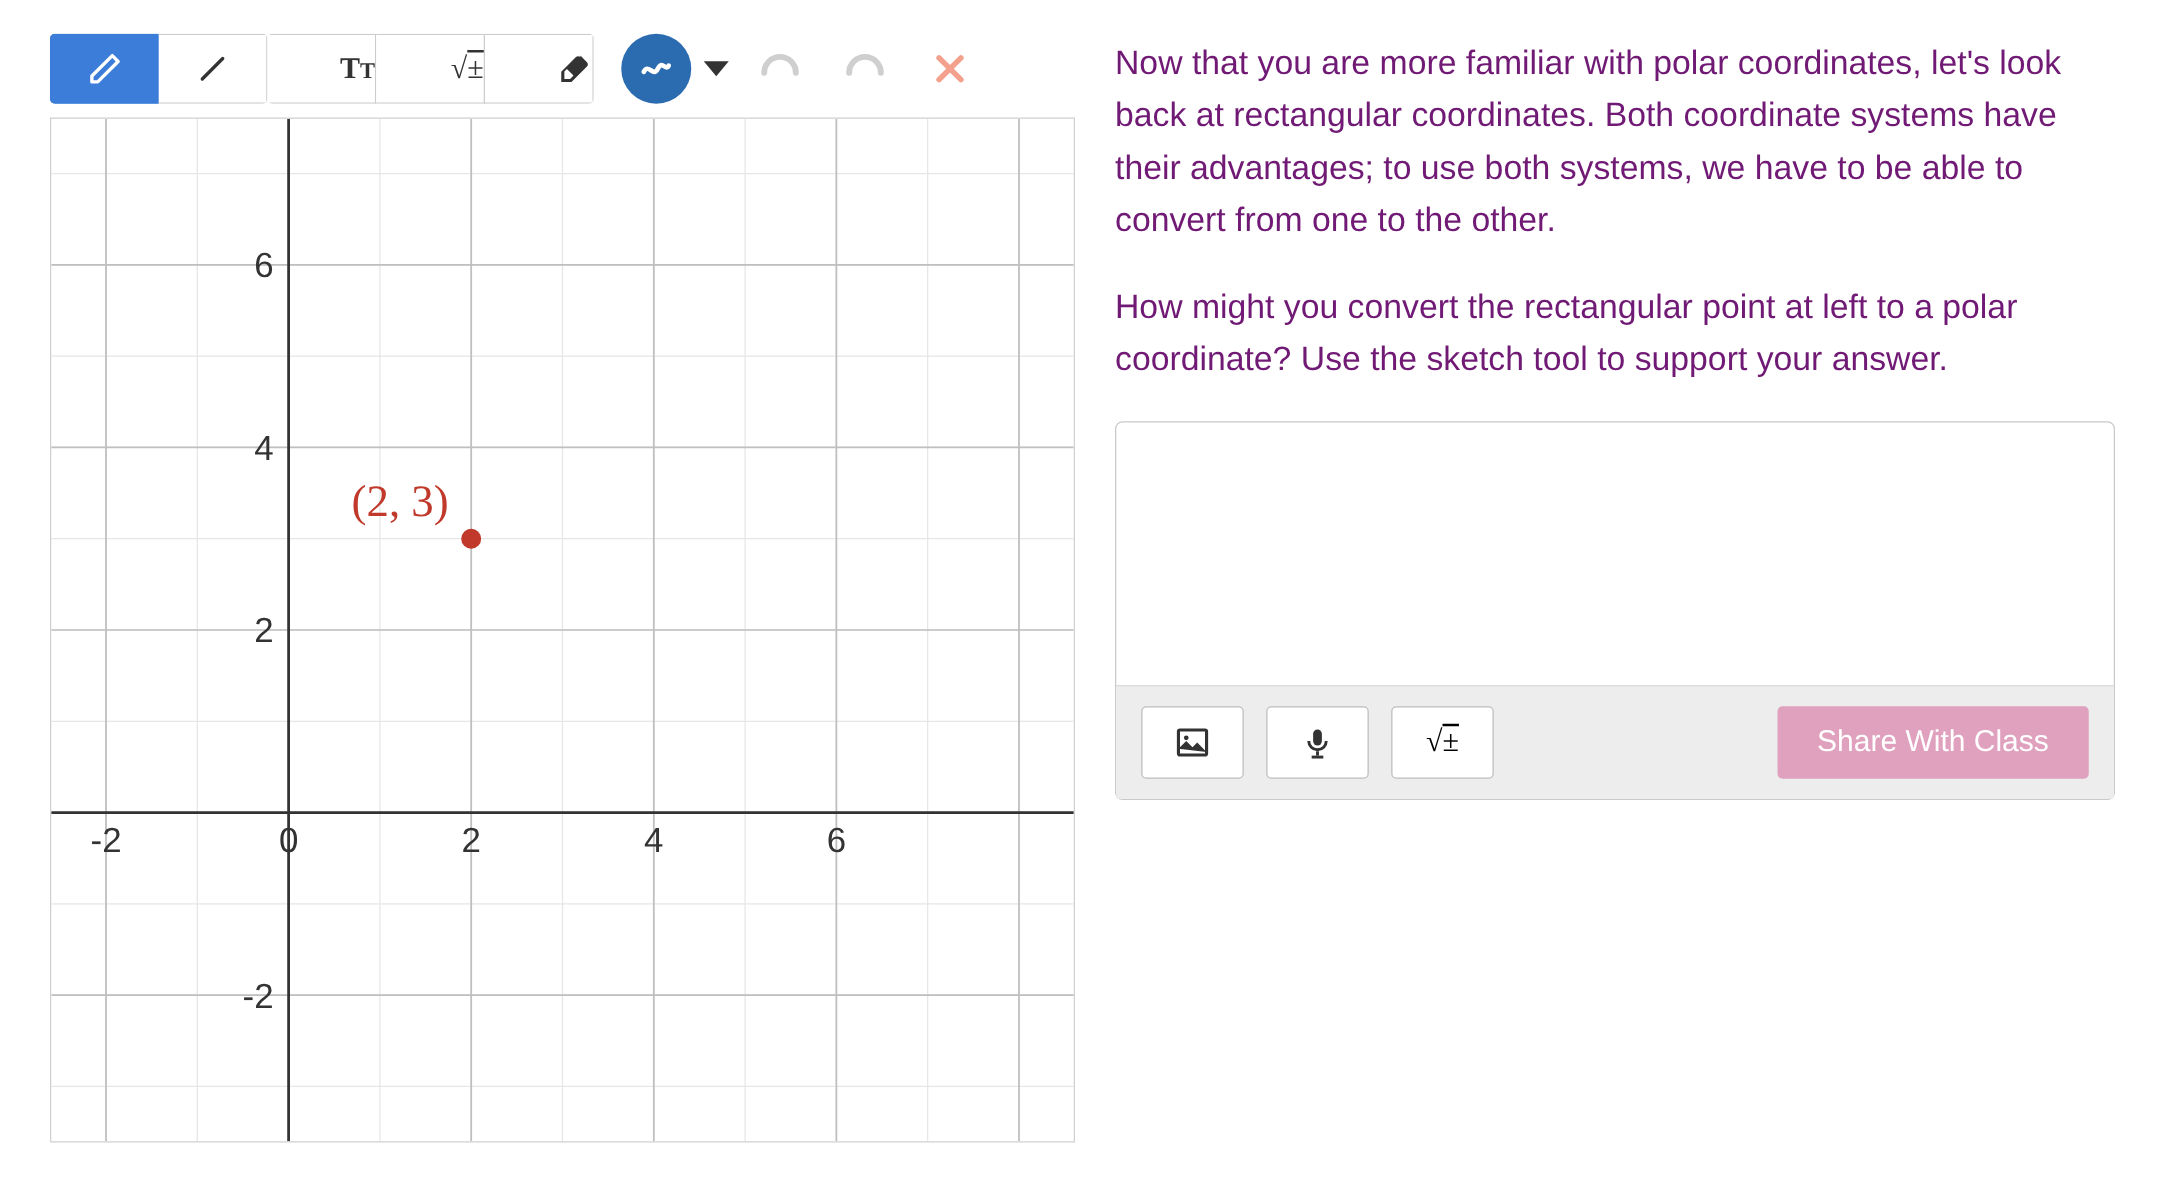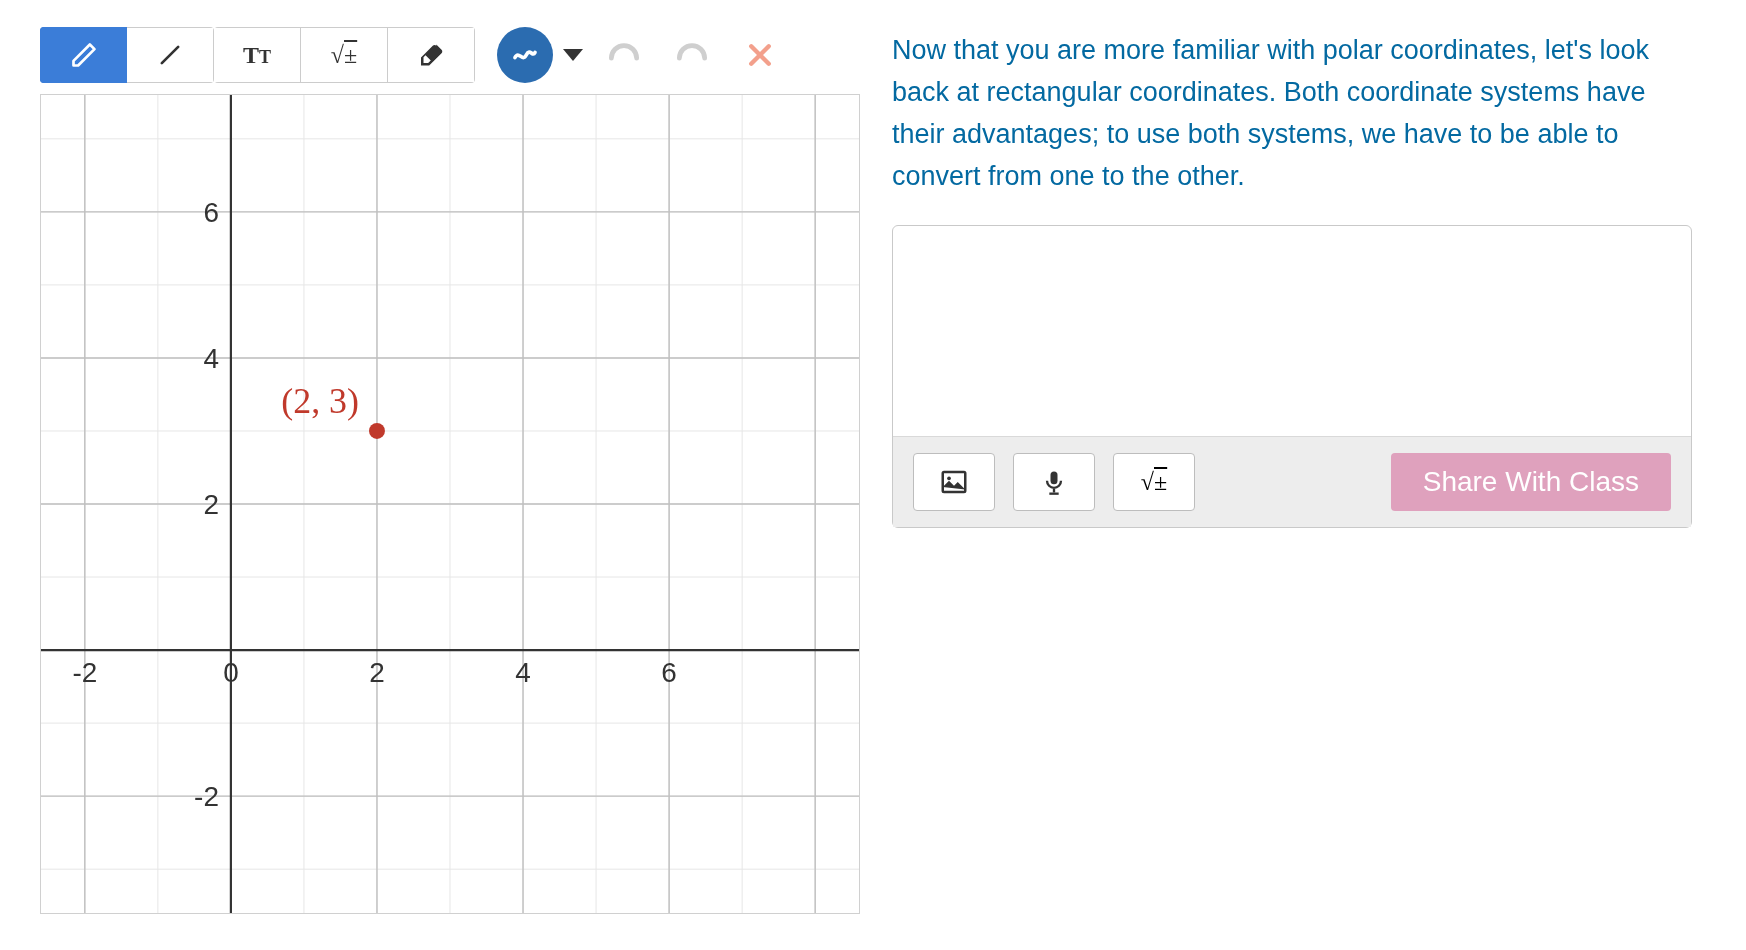--- a/index.html
+++ b/index.html
@@ -41,21 +41,21 @@
     cursor: pointer;
   }
   .tool-btn.active {
     background: #3b7dd8;
     border-color: #3b7dd8;
     color: #fff;
   }
   .tool-btn + .tool-btn { border-left: none; }
   .tool-group + .tool-group { margin-left: 0; }
   .tool-group.second { margin-left: 0; }
-  .tool-group.second .tool-btn { border-left: none; }
+  .tool-group.second .tool-btn { border-left: none; justify-content: flex-end; }
   .color-btn {
     width: 56px;
     height: 56px;
     border-radius: 50%;
     background: #2b6cb0;
     border: none;
     margin-left: 22px;
     display: flex;
     align-items: center;
     justify-content: center;
@@ -93,21 +93,21 @@
   }
   .graph-svg { width: 100%; height: 100%; display: block; }
   .right-panel {
     flex: 1;
     padding-top: 6px;
     max-width: 800px;
   }
   .instruction {
     font-size: 27px;
     line-height: 1.55;
-    color: #0369a1;
+    color: #701a75;
     margin-bottom: 28px;
   }
   .instruction .math-r {
     font-family: Georgia, "Times New Roman", serif;
     font-style: italic;
   }
   .answer-area {
     border: 1px solid #c9c9c9;
     border-radius: 6px;
     display: flex;
@@ -140,21 +140,21 @@
     cursor: pointer;
   }
   .share-btn {
     margin-left: auto;
     height: 58px;
     padding: 0 32px;
     border: none;
     border-radius: 4px;
     background: #dfa1bd;
     color: #fff;
-    font-size: 28px;
+    font-size: 24px;
     cursor: pointer;
   }
 </style>
 </head>
 <body>
 
 <div class="left-panel">
   <div class="toolbar">
     <div class="tool-group">
       <button class="tool-btn active">
@@ -252,20 +252,21 @@
         <text x="178.3571428571429" y="273.57142857142856" text-anchor="end" font-size="28" fill="#333" font-family="Arial,sans-serif">4</text>
         <text x="178.3571428571429" y="127.14285714285711" text-anchor="end" font-size="28" fill="#333" font-family="Arial,sans-serif">6</text>
         <circle cx="336.7857142857143" cy="336.7857142857143" r="8" fill="#c0392b"></circle>
         <text x="318.7857142857143" y="318.7857142857143" text-anchor="end" font-size="36" fill="#c0392b" font-family="Georgia,Times New Roman,serif">(2, 3)</text>
       </svg>
   </div>
 </div>
 
 <div class="right-panel">
   <p class="instruction">Now that you are more familiar with polar coordinates, let's look back at rectangular coordinates. Both coordinate systems have their advantages; to use both systems, we have to be able to convert from one to the other.</p>
+  <p class="instruction">How might you convert the rectangular point at left to a polar coordinate? Use the sketch tool to support your answer.</p>
 
   <div class="answer-area">
     <div class="answer-text" contenteditable="true" style=""></div>
     <div class="answer-bar">
       <button class="ab-btn">
         <svg width="30" height="30" viewBox="0 0 24 24" fill="none" stroke="#333" stroke-width="2">
             <rect x="3" y="4" width="18" height="16" rx="1"></rect>
             <path d="M3 16l5-5 4 4 3-3 6 6" fill="#333" stroke="none"></path>
             <circle cx="8" cy="9" r="1.5" fill="#333" stroke="none"></circle>
           </svg>

